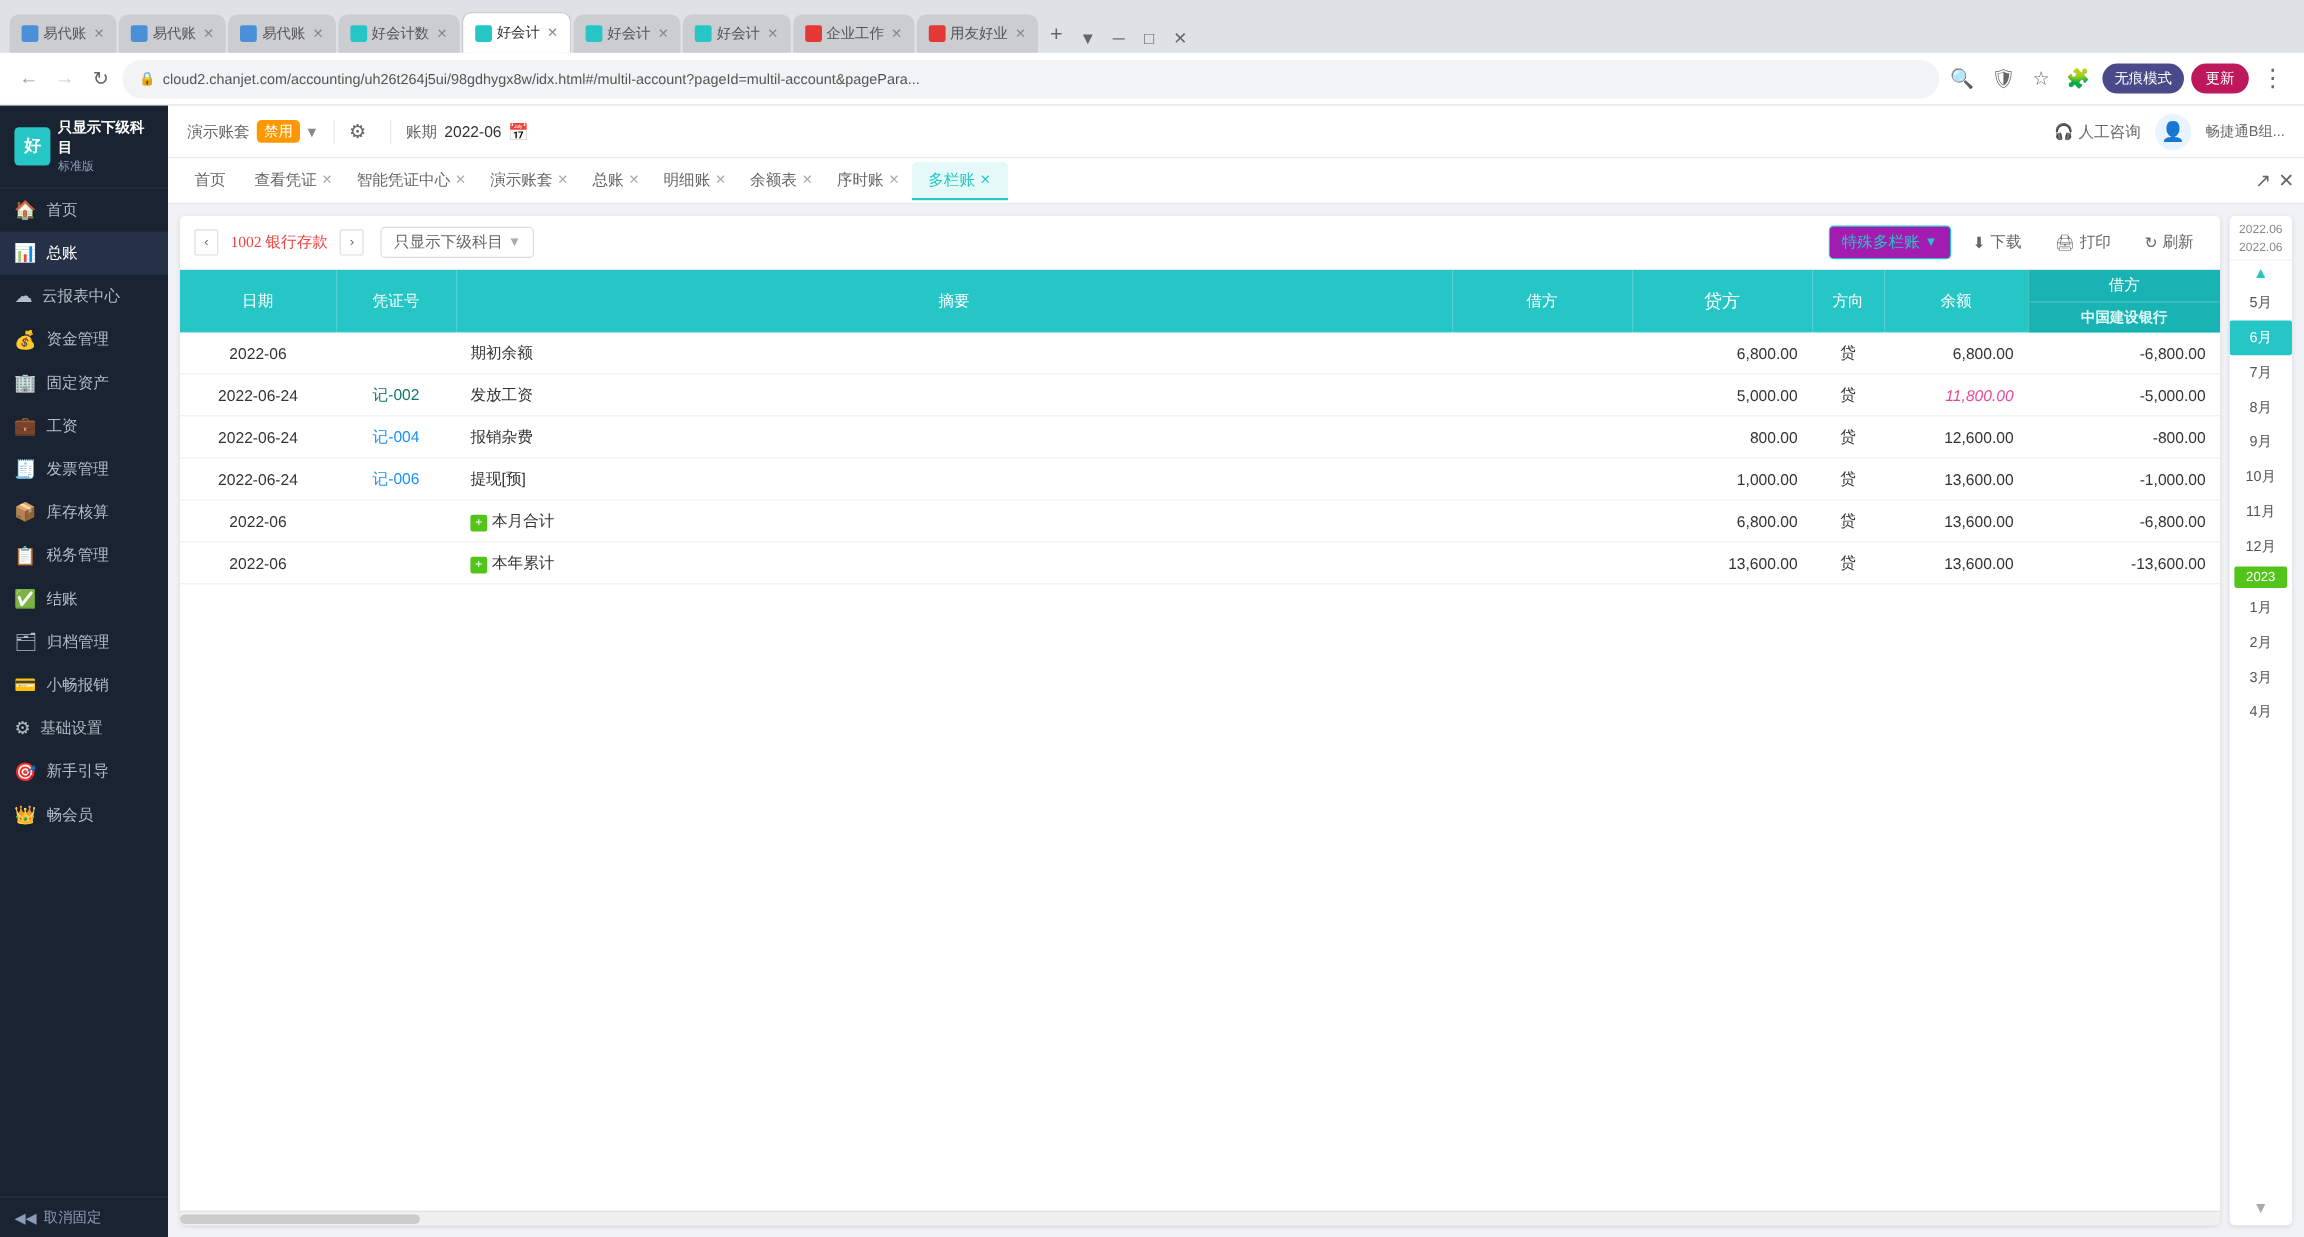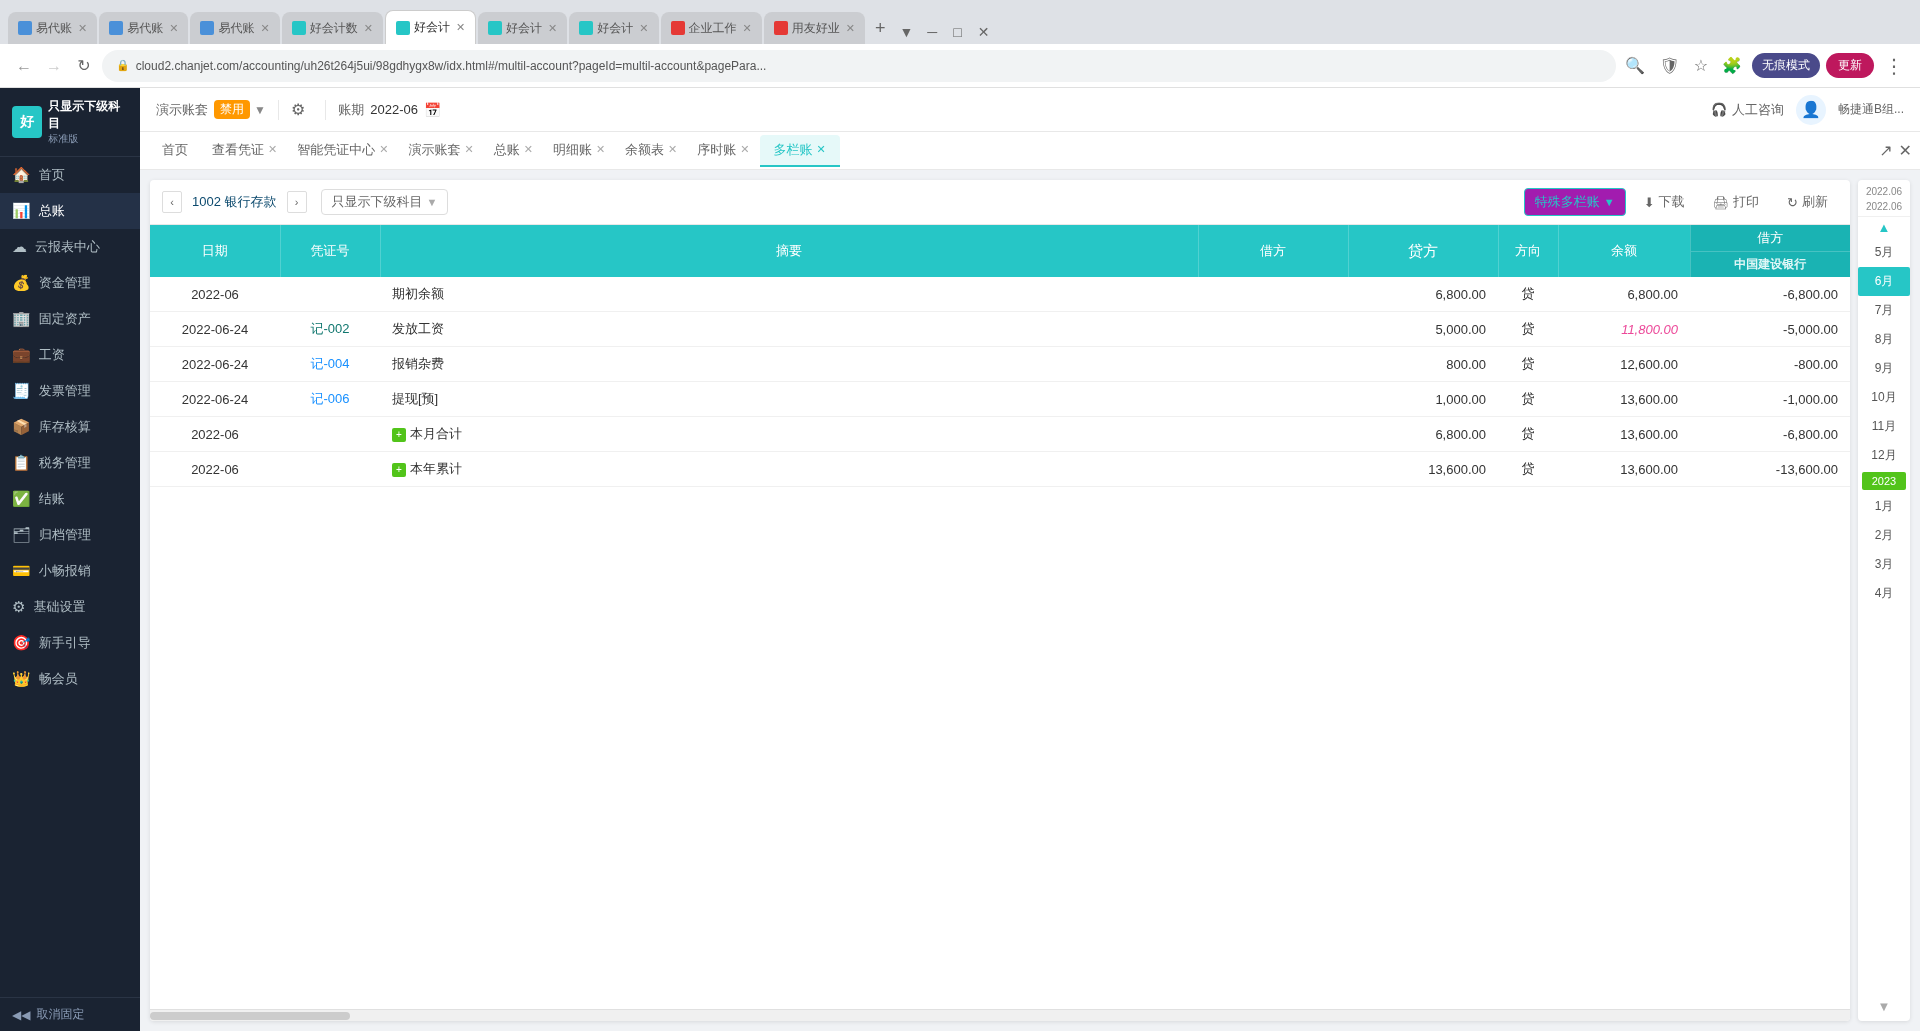--- a/index.html
+++ b/index.html
@@ -235,21 +235,21 @@
       </div>
     </div>
 
     <div style="flex:1; display:flex; padding:10px; gap:8px; overflow:hidden;">
 
       <div style="flex:1; background:#fff; border-radius:4px; overflow:hidden; display:flex; flex-direction:column; box-shadow:0 1px 4px rgba(0,0,0,0.1); position:relative;">
 
         <div style="display:flex; align-items:center; padding:8px 12px; border-bottom:1px solid #e8e8e8; flex-shrink:0;">
           <div style="display:flex;align-items:center;gap:4px;">
             <button style="width:20px;height:22px;border:1px solid #ddd;background:#fff;cursor:pointer;color:#666;font-size:11px;border-radius:2px;">‹</button>
-            <span style="font-size:13px;font-weight:500;color:#0c4a6e;padding:2px 6px;">1002 银行存款</span>
+            <span style="font-size:13px;font-weight:500;color:#ef4444;padding:2px 6px;font-family:Liberation Serif, serif;">1002 银行存款</span>
             <button style="width:20px;height:22px;border:1px solid #ddd;background:#fff;cursor:pointer;color:#666;font-size:11px;border-radius:2px;">›</button>
           </div>
           <div style="display:flex;align-items:center;gap:4px;padding:3px 10px;border:1px solid #ddd;border-radius:4px;color:#666;font-size:13px;cursor:pointer;margin-left:14px;">
             <span>只显示下级科目</span>
             <span style="color:#aaa;font-size:11px;">▼</span>
           </div>
           <div style="margin-left:auto;display:flex;align-items:center;gap:8px;">
             <div style="border:1px solid #26c6c6;color:#26c6c6;background:#a21caf;border-radius:4px;padding:4px 10px;font-size:13px;cursor:pointer;display:flex;align-items:center;gap:4px;">
               <span>特殊多栏账</span>
               <span style="font-size:11px;">▼</span>
@@ -272,21 +272,21 @@
         <div style="overflow:auto; flex:1;">
           <table style="width:100%;border-collapse:collapse;min-width:900px;">
             <thead>
               <tr style="background:#26c6c6;">
                 <th style="color:#fff;padding:10px 12px;text-align:center;font-weight:500;font-size:13px;border-right:1px solid rgba(255,255,255,0.2);width:130px;">日期</th>
                 <th style="color:#fff;padding:10px 12px;text-align:center;font-weight:500;font-size:13px;border-right:1px solid rgba(255,255,255,0.2);width:100px;">凭证号</th>
                 <th style="color:#fff;padding:10px 12px;text-align:center;font-weight:500;font-size:13px;border-right:1px solid rgba(255,255,255,0.2);">摘要</th>
                 <th style="color:#fff;padding:10px 12px;text-align:center;font-weight:500;font-size:13px;border-right:1px solid rgba(255,255,255,0.2);width:150px;">借方</th>
                 <th style="color:#fff;padding:10px 12px;text-align:center;font-weight:500;font-size:15px;border-right:1px solid rgba(255,255,255,0.2);width:150px;">贷方</th>
                 <th style="color:#fff;padding:10px 12px;text-align:center;font-weight:500;font-size:13px;border-right:1px solid rgba(255,255,255,0.2);width:60px;">方向</th>
-                <th style="color:#fff;padding:10px 12px;text-align:center;font-weight:500;font-size:13px;border-right:1px solid rgba(255,255,255,0.2);width:132px;">余额</th>
+                <th style="color:#fff;padding:10px 12px;text-align:center;font-weight:500;font-size:13px;border-right:1px solid rgba(255,255,255,0.2);width:120px;">余额</th>
                 <th style="background:#1ab3b3;padding:0;width:160px;">
                   <div style="text-align:center;padding:4px 12px;border-bottom:1px solid rgba(255,255,255,0.2);font-weight:500;font-size:13px;color:#fff;">借方</div>
                   <div style="text-align:center;padding:4px 12px;font-size:12px;color:#e0f7f7;">中国建设银行</div>
                 </th>
               </tr>
             </thead>
             <tbody id="table-body">
 
             <tr style="border-bottom: 1px solid rgb(240, 240, 240);">
     <td style="padding:8px 12px;text-align:center;color:#333;font-size:13px;">2022-06</td>

